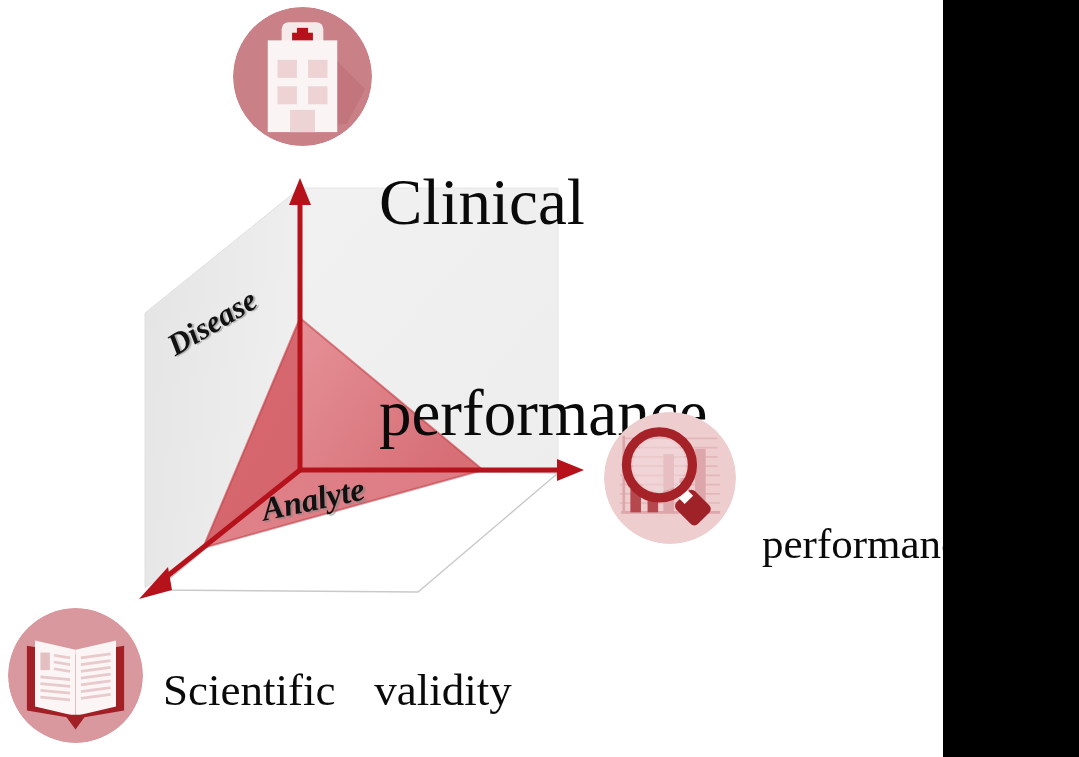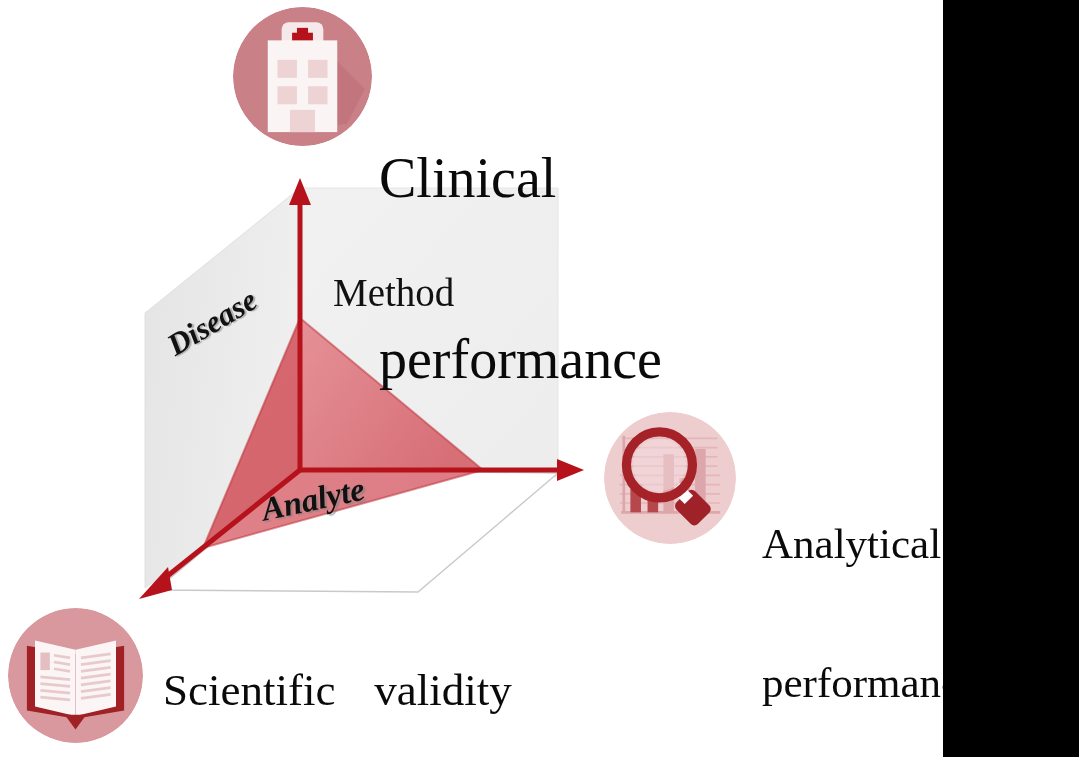--- a/index.html
+++ b/index.html
@@ -12,21 +12,21 @@
   .badge{position:absolute;border-radius:50%;overflow:hidden;}
   .badge svg{display:block;width:100%;height:100%;}
 
   #clinical-badge{left:233px;top:7px;width:139px;height:139px;}
   #analytical-badge{left:604px;top:412px;width:132px;height:132px;}
   #scientific-badge{left:8px;top:608px;width:135px;height:135px;}
 
   
   .label{position:absolute;color:#0a0a0a;line-height:1.08;white-space:pre;}
 
-  #clinical-label{left:379px;top:27px;font-size:56px;}
+  #clinical-label{left:379px;top:27px;font-size:65px;}
   #analytical-label{left:762px;top:428px;font-size:43px;}
   #scientific-label{left:163px;top:634px;font-size:45px;margin-top:32px;}
   #scientific-label .gap{letter-spacing:0.18em;}
 
   
   #method-label{position:absolute;left:333px;top:272px;font-size:39px;color:#111;}
   #disease-label{position:absolute;left:170px;top:330px;font-size:31px;font-weight:bold;
                  font-style:italic;color:#111;transform:rotate(-31deg);
                  transform-origin:0 50%;text-shadow:1.5px 1.5px 1px rgba(120,120,120,.55);}
   #analyte-label{position:absolute;left:262px;top:492px;font-size:33px;font-weight:bold;
@@ -81,21 +81,20 @@
     <line x1="300" y1="470" x2="300" y2="196" stroke="#b5121b" stroke-width="5"></line>
     <polygon points="300,178 289,205 311,205" fill="#b5121b"></polygon>
 
     <line x1="300" y1="470" x2="566" y2="470" stroke="#b5121b" stroke-width="5"></line>
     <polygon points="584,470 557,459 557,481" fill="#b5121b"></polygon>
 
     <line x1="300" y1="470" x2="155" y2="586" stroke="#b5121b" stroke-width="5"></line>
     <polygon points="139,599 168,567 172,590" fill="#b5121b"></polygon>
   </svg>
 
-  <div id="method-label" class="label">Method</div>
   <div id="disease-label">Disease</div>
   <div id="analyte-label">Analyte</div>
 
   <div class="badge" id="clinical-badge">
     <svg viewBox="0 0 100 100">
       <circle cx="50" cy="50" r="50" fill="#c98086"></circle>
       <path d="M58 22 L95 59 L82 84 L40 90 Z" fill="#c07279" opacity="0.75"></path>
       <rect x="35" y="11" width="30" height="22" rx="5" fill="#f6e9ea"></rect>
       <rect x="46" y="15" width="8" height="15" fill="#b5121b"></rect>
       <rect x="42.5" y="18.5" width="15" height="8" fill="#b5121b"></rect>
@@ -132,21 +131,20 @@
       <rect x="45" y="32" width="8" height="44" fill="#dda6aa"></rect>
       <rect x="57" y="50" width="8" height="26" fill="#dda6aa"></rect>
       <rect x="69" y="28" width="8" height="48" fill="#dda6aa"></rect>
       <rect x="57" y="61" width="20" height="23" rx="4" fill="#9e2228" transform="rotate(-45 67 72)"></rect>
       <rect x="55" y="55" width="9" height="14" fill="#ffffff" transform="rotate(-45 59 62)"></rect>
       <circle cx="42" cy="40" r="25" fill="none" stroke="#a52228" stroke-width="7"></circle>
       <circle cx="42" cy="40" r="20" fill="#f4dddf" opacity="0.45"></circle>
     </svg>
   </div>
   <div class="label" id="analytical-label">
-    <div>Analytical</div>
     <div>performance</div>
   </div>
 
   <div class="badge" id="scientific-badge">
     <svg viewBox="0 0 100 100">
       <circle cx="50" cy="50" r="50" fill="#d8989d"></circle>
       <path d="M14 28 L50 34 L86 28 L86 76 L50 82 L14 76 Z" fill="#a02026"></path>
       <path d="M20 24 L50 31 L50 80 L20 73 Z" fill="#fbf5f5"></path>
       <path d="M80 24 L50 31 L50 80 L80 73 Z" fill="#fbf5f5"></path>
       <rect x="24" y="33" width="7" height="13" fill="#e3bfc1"></rect>

